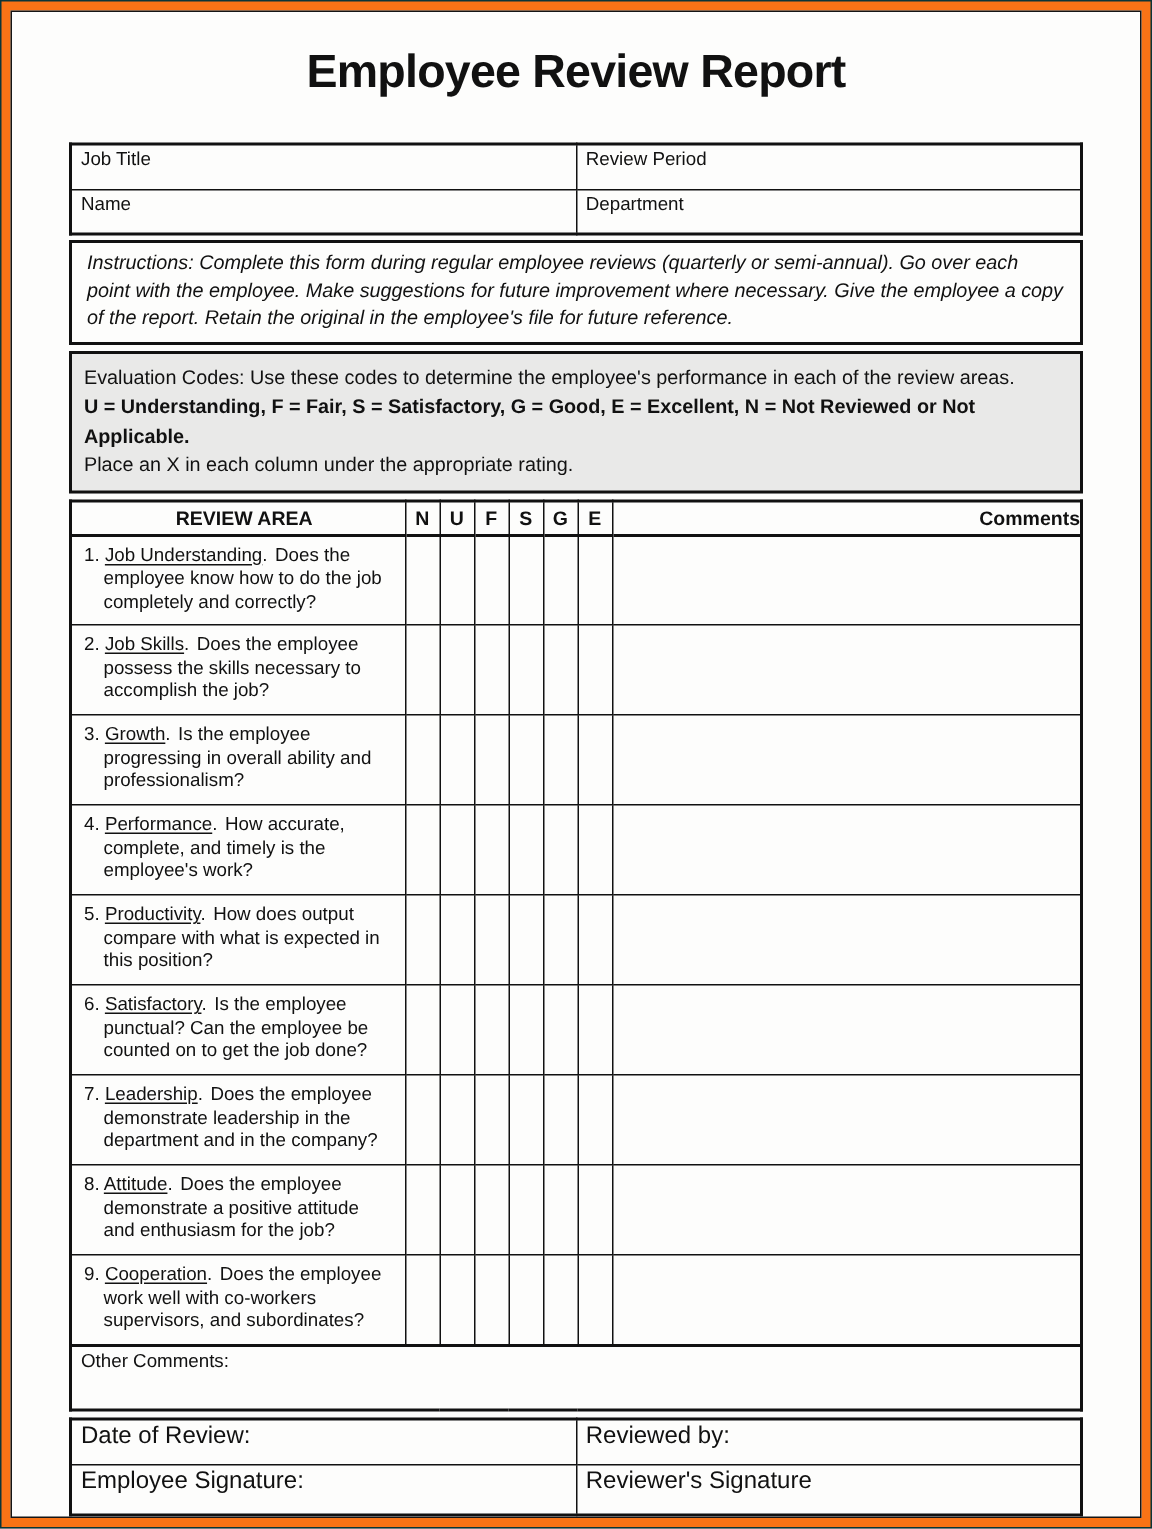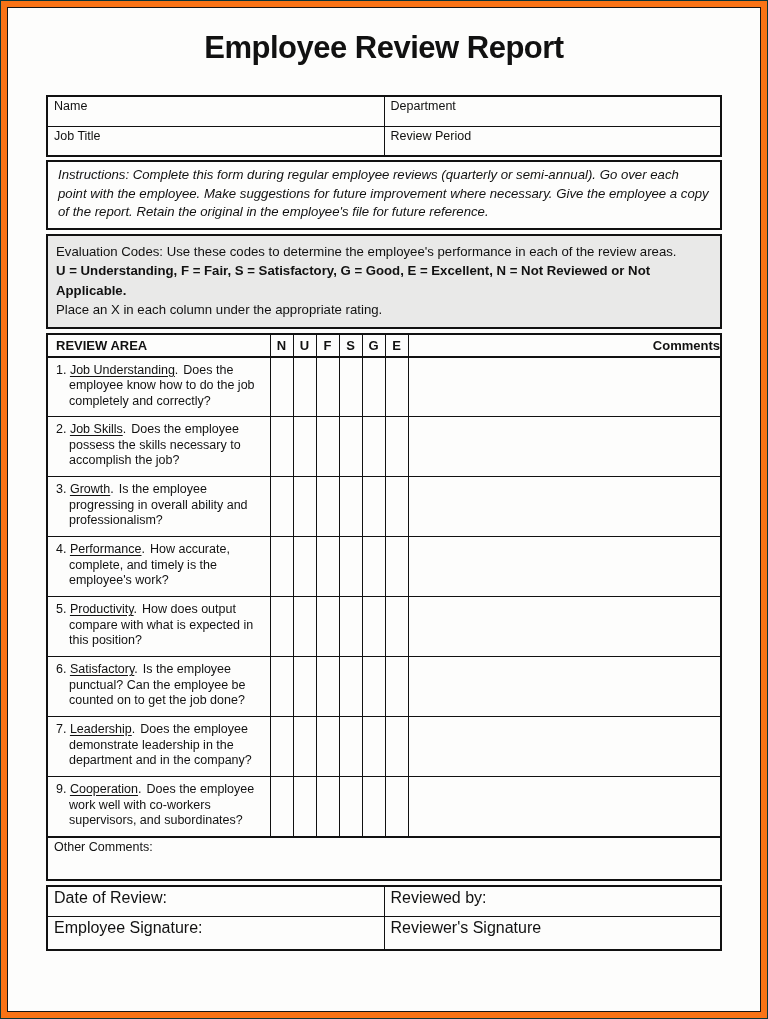--- a/index.html
+++ b/index.html
@@ -75,21 +75,21 @@
 
   
   .review-table { margin-top: 4px; border: 2px solid #111; }
   .review-table th, .review-table td { border: 1px solid #111; }
   .review-table thead th {
     height: 23px;
     font-size: 13px;
     font-weight: bold;
     border-bottom: 2px solid #111;
   }
-  th.review-area-hd { text-align: left; padding-left: 8px; }
+  th.review-area-hd { text-align: center; padding-left: 8px; }
   th.code-hd { text-align: center; }
   th.comments-hd { text-align: right; padding-left: 24px; }
 
   .review-table td.area {
     vertical-align: top;
     padding: 5px 6px 0 8px;
     height: 60px;
   }
   .review-table td.area p {
     font-size: 12.5px;
@@ -133,32 +133,32 @@
       <div class="content">
 
         <table class="id-table">
           <colgroup>
               <col style="width:50%">
               <col style="width:50%">
             </colgroup>
           <tbody>
               <tr>
             <td>
-              <span>Name</span>
-            </td>
-            <td>
-              <span>Department</span>
+              <span>Job Title</span>
+            </td>
+            <td>
+              <span>Review Period</span>
             </td>
           </tr>
           <tr>
             <td>
-              <span>Job Title</span>
-            </td>
-            <td>
-              <span>Review Period</span>
+              <span>Name</span>
+            </td>
+            <td>
+              <span>Department</span>
             </td>
           </tr>
         </tbody>
           </table>
 
         <div class="instructions-box">
           <span>Instructions:  Complete this form during regular employee reviews (quarterly or semi-annual).  Go over each point with the employee. Make suggestions for future improvement where necessary.  Give the employee a copy of the report. Retain the original in the employee's file for future reference.</span>
         </div>
 
         <div class="eval-box">
@@ -277,20 +277,33 @@
               <td class="rate"></td>
               <td class="rate"></td>
               <td class="rate"></td>
               <td class="rate"></td>
               <td class="rate"></td>
               <td class="rate"></td>
               <td class="comments-cell"></td>
             </tr>
             <tr>
               <td class="area">
+                <p><span>8.</span>
+                   <u>Attitude</u><span>.</span><span class="desc">Does the employee demonstrate a positive attitude and enthusiasm for the job?</span></p>
+              </td>
+              <td class="rate"></td>
+              <td class="rate"></td>
+              <td class="rate"></td>
+              <td class="rate"></td>
+              <td class="rate"></td>
+              <td class="rate"></td>
+              <td class="comments-cell"></td>
+            </tr>
+            <tr>
+              <td class="area">
                 <p><span>9.</span>
                    <u>Cooperation</u><span>.</span><span class="desc">Does the employee work well with co-workers supervisors, and subordinates?</span></p>
               </td>
               <td class="rate"></td>
               <td class="rate"></td>
               <td class="rate"></td>
               <td class="rate"></td>
               <td class="rate"></td>
               <td class="rate"></td>
               <td class="comments-cell"></td>

